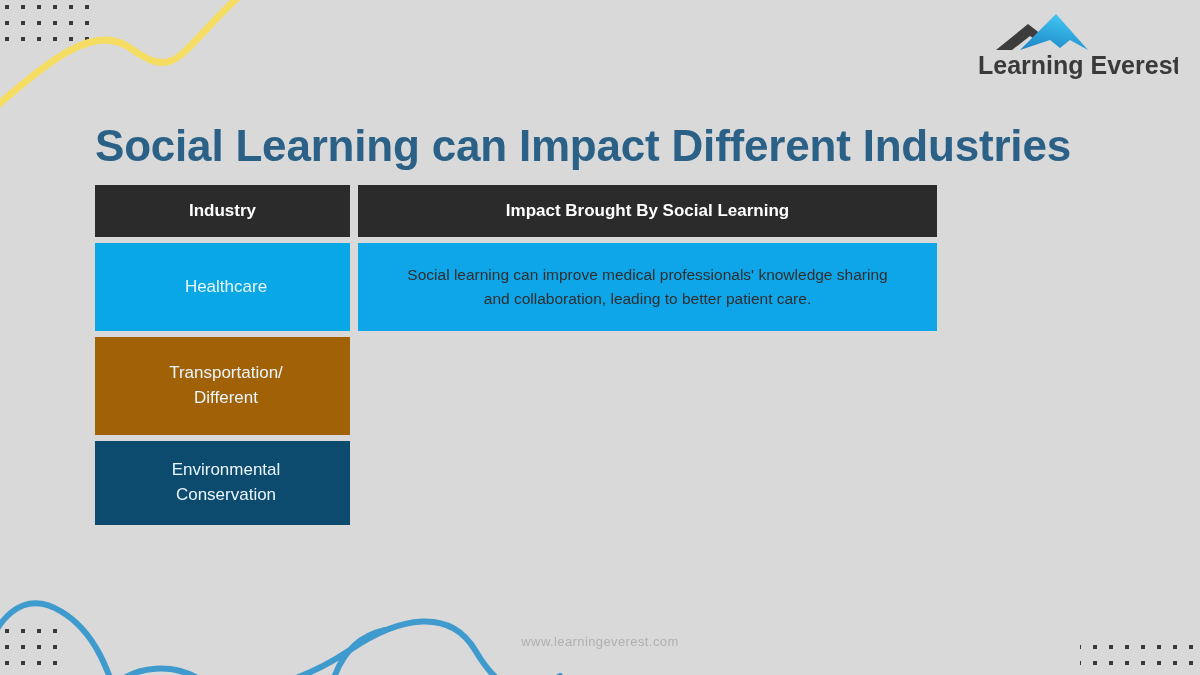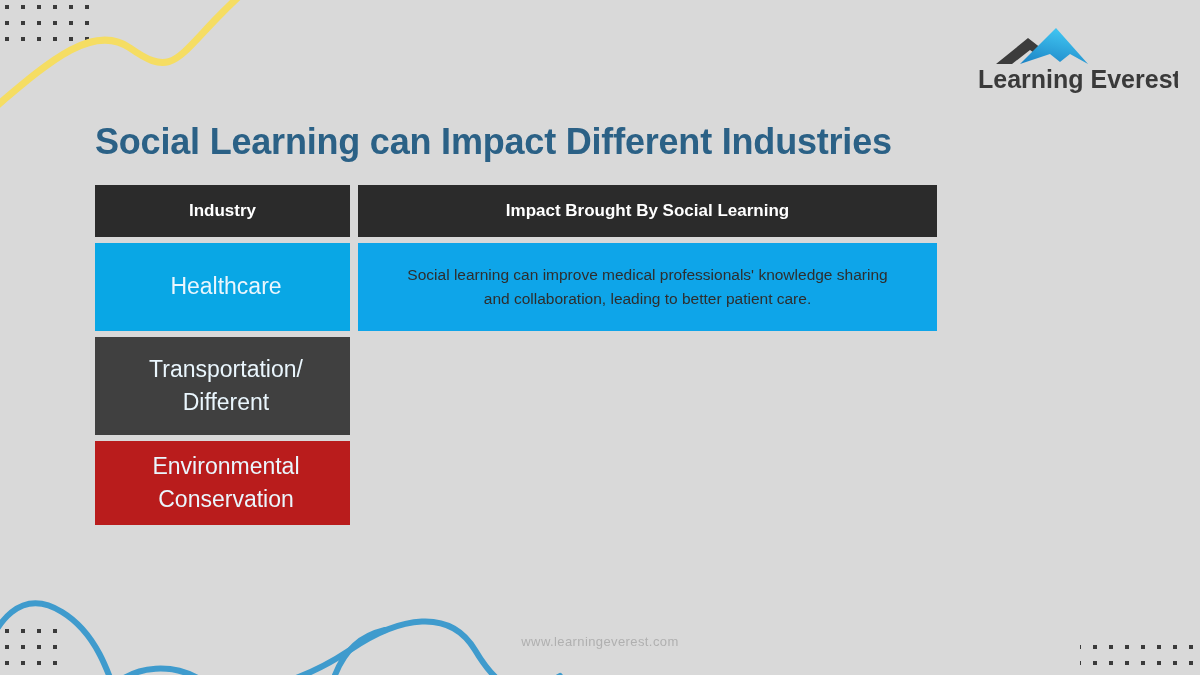--- a/index.html
+++ b/index.html
@@ -20,33 +20,33 @@
     position: absolute;
     left: 0; top: 0;
     width: 1200px; height: 675px;
     pointer-events: none;
   }
 
   
   #logo {
     position: absolute;
     right: 22px;
-    top: 24px;
+    top: 10px;
     width: 200px;
     height: 78px;
   }
   #logo svg { display: block; }
 
   
   #page-title {
     position: absolute;
     left: 95px;
     top: 122px;
     width: 1010px;
-    font-size: 36px;
+    font-size: 44px;
     font-weight: bold;
     color: #2b6186;
     letter-spacing: -0.2px;
     line-height: 1.1;
   }
 
   
   #table {
     position: absolute;
     left: 95px;
@@ -86,21 +86,21 @@
     font-weight: bold;
     font-size: 17px;
     height: 52px;
     padding-top: 0;
     padding-bottom: 0;
   }
 
   
   .body-row .cell-industry {
     color: #eaf6fd;
-    font-size: 23px;
+    font-size: 17px;
     line-height: 1.45;
     padding-left: 17px;
   }
   .body-row .cell-impact {
     background: #0ea5e9;
     color: #2e2e2e;
     font-size: 15.5px;
     line-height: 1.55;
   }
 
@@ -166,30 +166,30 @@
     <div class="cell-industry">Industry</div>
     <div class="cell-impact">Impact Brought By Social Learning</div>
   </div>
 
   <div class="trow body-row row-h-1">
     <div class="cell-industry" style="background:#09a7e5">Healthcare</div>
     <div class="cell-impact">Social learning can improve medical professionals' knowledge sharing and collaboration, leading to better patient care.</div>
   </div>
 
   <div class="trow body-row row-h-2">
-    <div class="cell-industry" style="background:#404040">
+    <div class="cell-industry" style="background:#a16207">
       <span>
         <span>Transportation/</span><br>
         <span>Different</span>
       </span>
     </div>
   </div>
 
   <div class="trow body-row row-h-3">
-    <div class="cell-industry" style="background:#b91c1c">
+    <div class="cell-industry" style="background:#0c4a6e">
       <span>
         <span>Environmental</span><br>
         <span>Conservation</span>
       </span>
     </div>
   </div>
 
 </div>
 
 <div id="footer-url">www.learningeverest.com</div>

